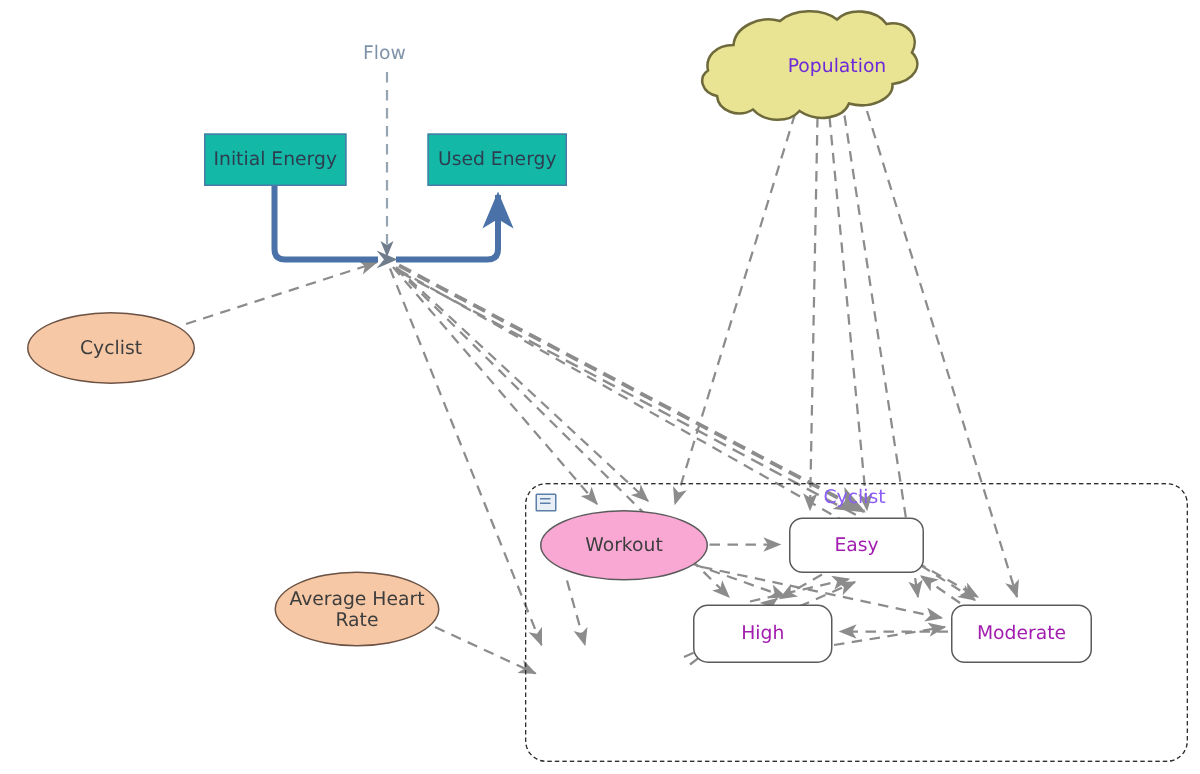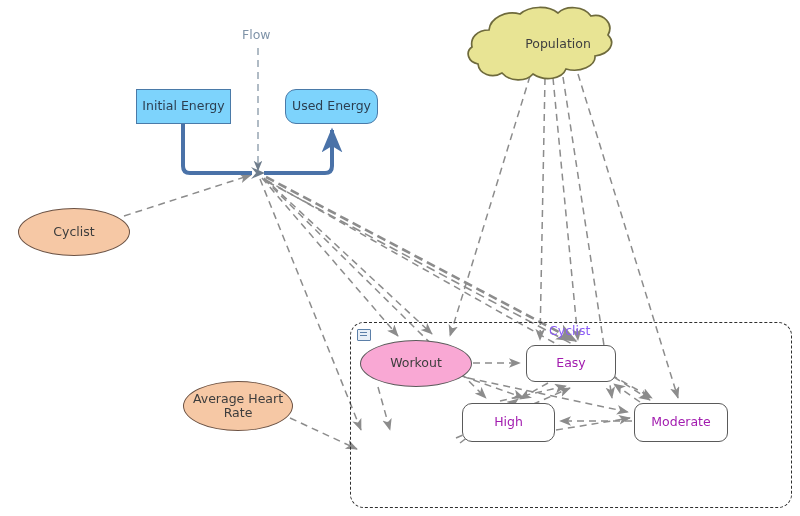--- a/index.html
+++ b/index.html
@@ -9,31 +9,31 @@
     width:800px;height:516px;
     background:#ffffff;
     overflow:hidden;
   }
   #edges{position:absolute;left:0;top:0;width:800px;height:516px;}
   .node{position:absolute;box-sizing:border-box;display:flex;align-items:center;justify-content:center;text-align:center;}
   .node span{pointer-events:none;line-height:1.15;}
 
   
   .stock{
-    background:#7dd3fc;
+    background:#14b8a6;
     border:1.6px solid #4a7aa8;
     color:#2c3e50;
     font-size:12.5px;
   }
   
   .cloud-wrap{position:absolute;}
   .cloud-label{
     position:absolute;left:0;top:0;width:100%;height:100%;
     display:flex;align-items:center;justify-content:center;
-    font-size:12.5px;color:#404040;
+    font-size:12.5px;color:#6d28d9;
   }
   
   .ellipse{
     border-radius:50%;
     font-size:12.5px;
     color:#3d3d3d;
   }
   .ellipse.peach{background:#f6c8a5;border:1.6px solid #6b5244;}
   .ellipse.plain{background:#f9a8d4;border:1.6px solid #5a5a5a;}
   
@@ -165,21 +165,21 @@
                C548,5 529,6 520,14 Z" fill="#e8e494" stroke="#6e6a3c" stroke-width="1.7"></path>
     </g>
   </svg>
 
   <div class="free-label label-flow" style="left:242px;top:27px;">Flow</div>
 
   <div class="node stock" style="left:136px;top:89px;width:95px;height:35px;">
     <span>Initial Energy</span>
   </div>
 
-  <div class="node stock" style="left:285px;top:89px;width:93px;height:35px;border-radius:11px;">
+  <div class="node stock" style="left:285px;top:89px;width:93px;height:35px;">
     <span>Used Energy</span>
   </div>
 
   <div class="cloud-wrap" style="left:488px;top:8px;width:140px;height:70px;">
     <div class="cloud-label">Population</div>
   </div>
 
   <div class="node ellipse peach" style="left:18px;top:208px;width:112px;height:48px;">
     <span>Cyclist</span>
   </div>

